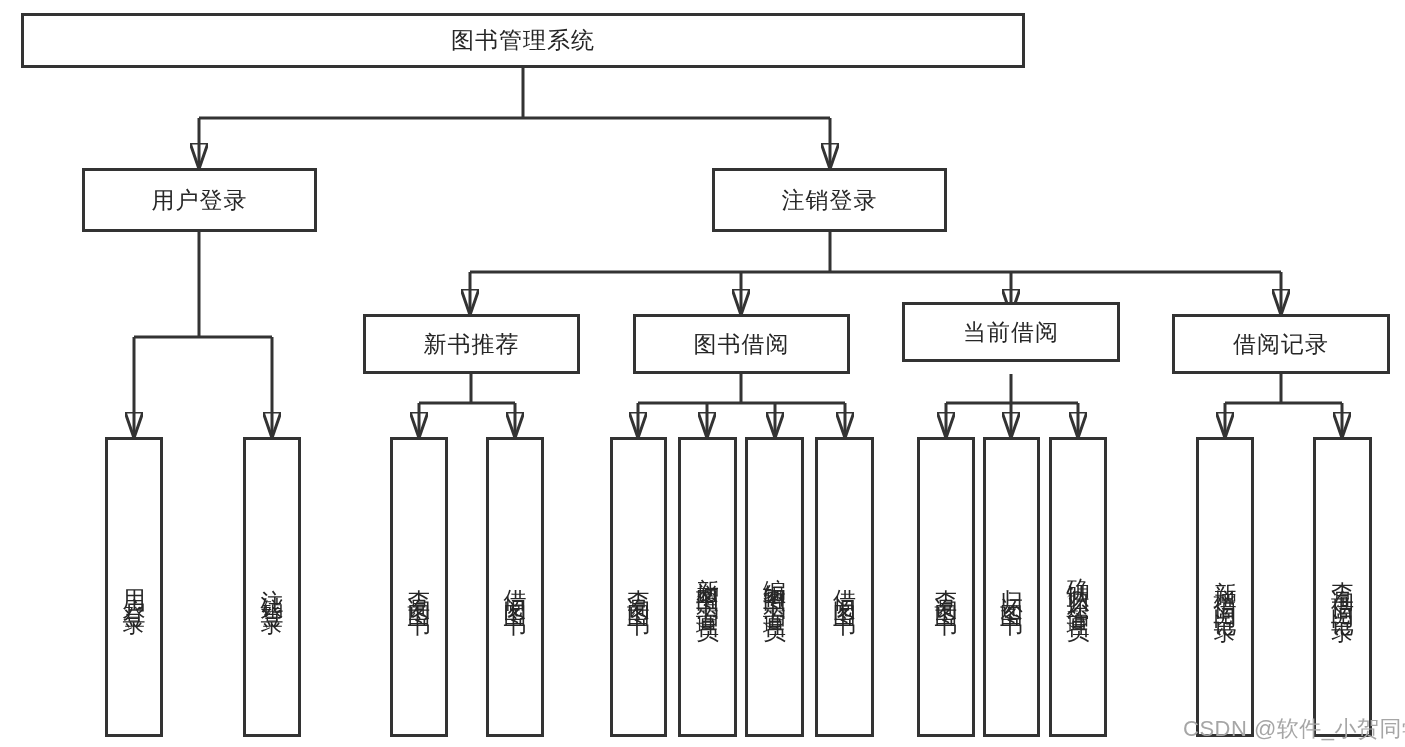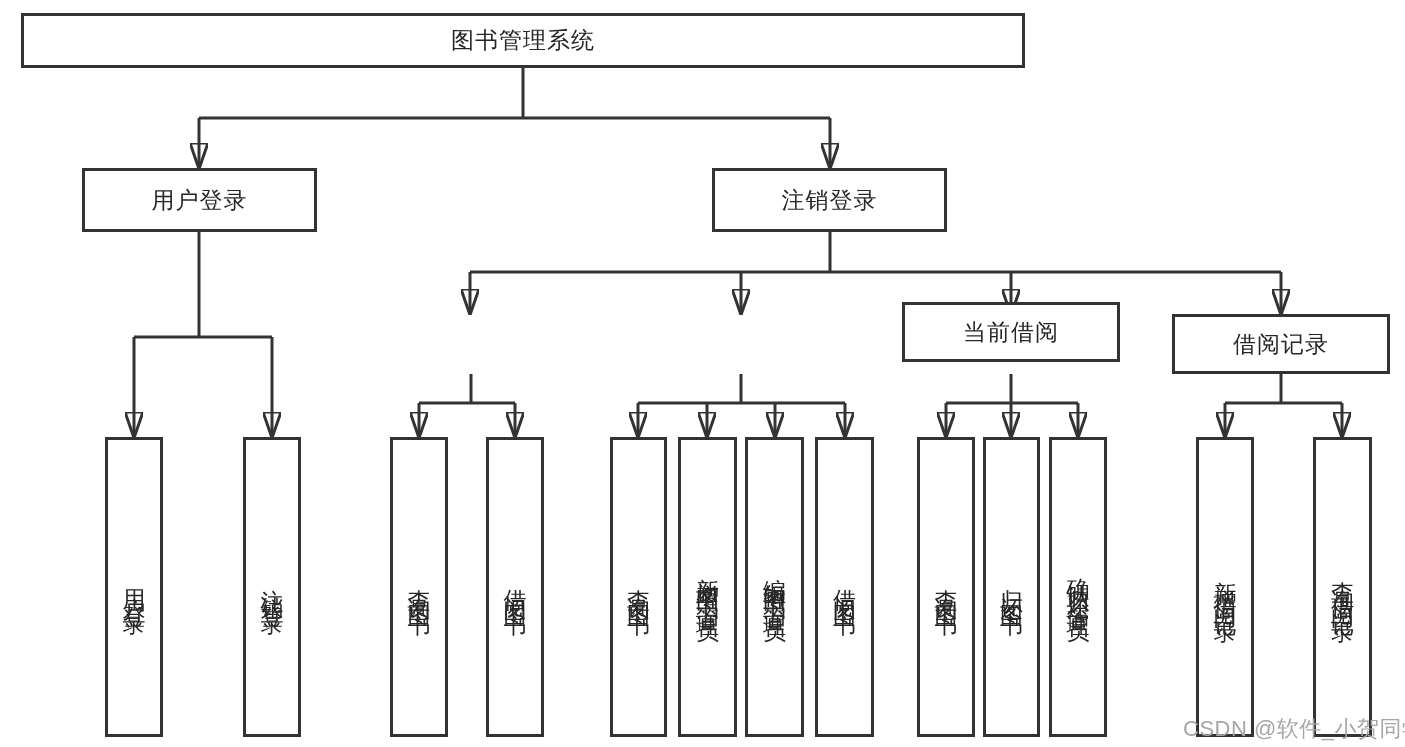--- a/index.html
+++ b/index.html
@@ -93,20 +93,26 @@
     <span>图书管理系统</span>
   </div>
 
   <div class="hnode" style="left:82px;top:168px;width:235px;height:64px">
     <span>用户登录</span>
   </div>
   <div class="hnode" style="left:712px;top:168px;width:235px;height:64px">
     <span>注销登录</span>
   </div>
 
+  <div class="hnode" style="left:363px;top:314px;width:217px;height:60px">
+    <span>新书推荐</span>
+  </div>
+  <div class="hnode" style="left:633px;top:314px;width:217px;height:60px">
+    <span>图书借阅</span>
+  </div>
   <div class="hnode" style="left:902px;top:302px;width:218px;height:60px">
     <span>当前借阅</span>
   </div>
   <div class="hnode" style="left:1172px;top:314px;width:218px;height:60px">
     <span>借阅记录</span>
   </div>
 
   <div class="vnode" style="left:105px;width:58px">
     <span>用户登录</span>
   </div>

